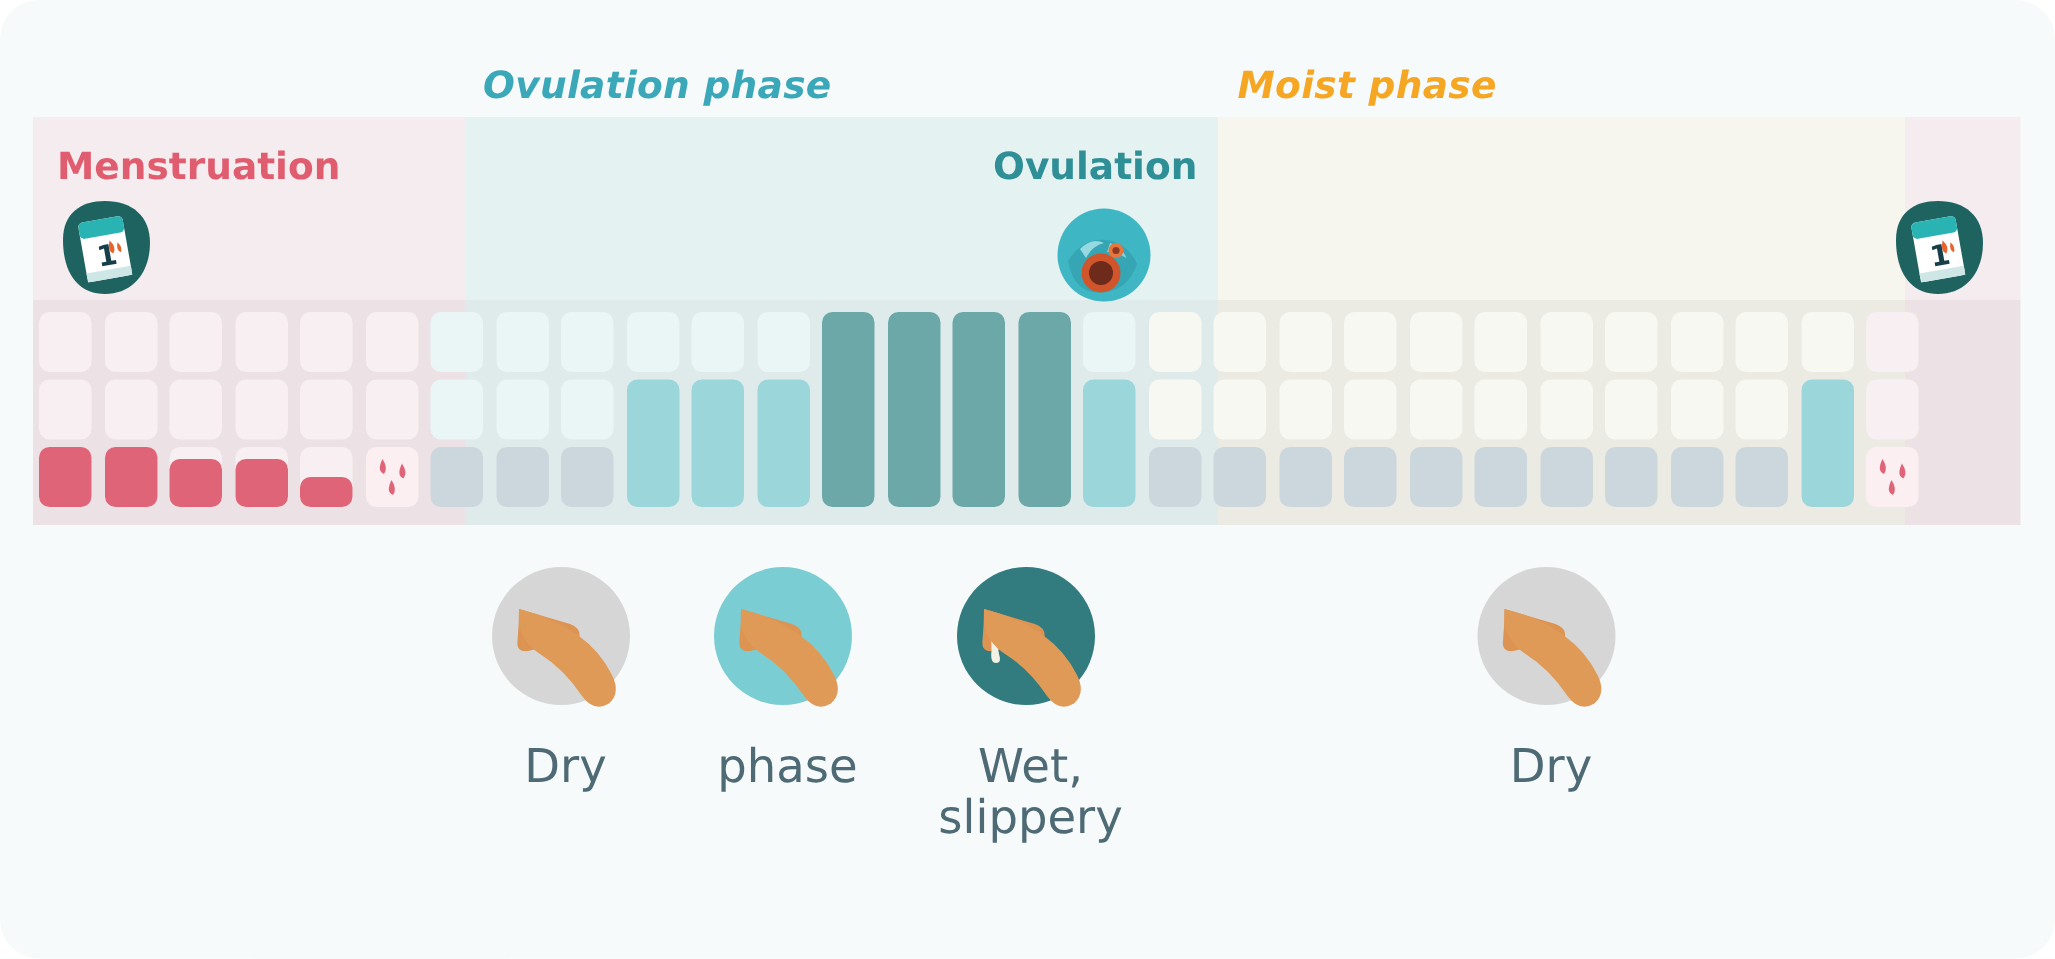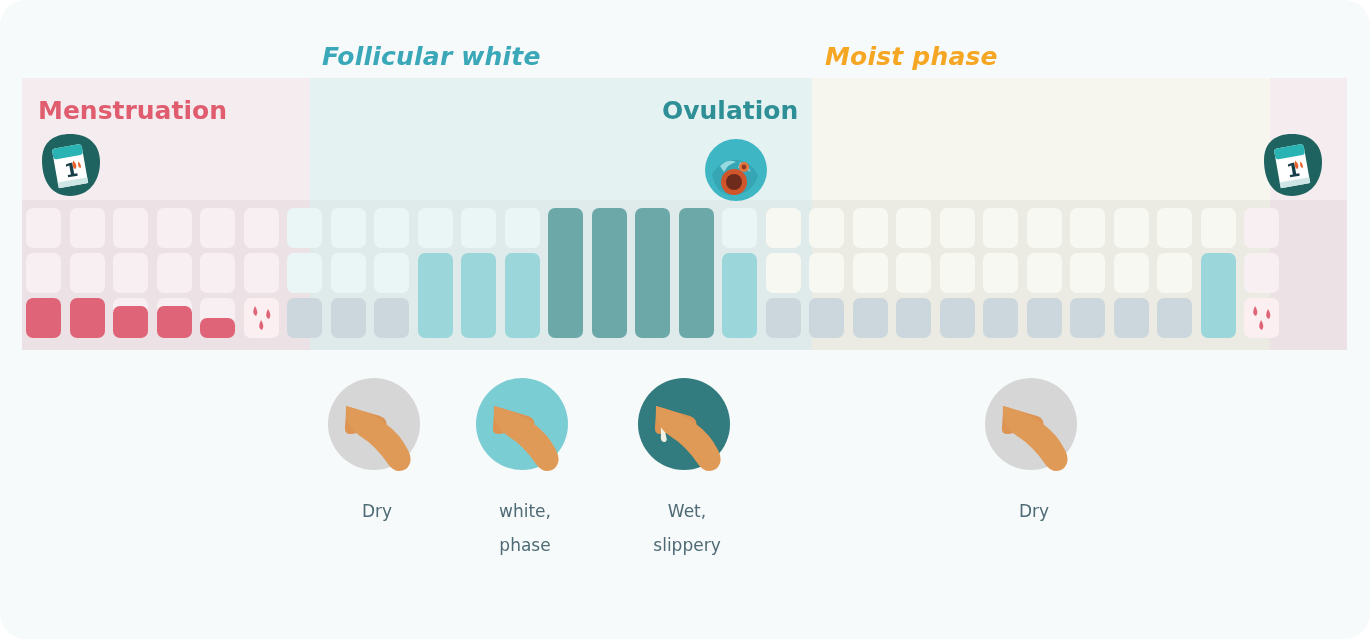--- a/index.html
+++ b/index.html
@@ -140,35 +140,35 @@
     text-align: center;
   }
   .legend-circle {
     position: relative;
     width: 110px;
     height: 110px;
     margin: 0 auto;
   }
   .legend-text {
     margin-top: 12px;
-    font-size: 17px;
+    font-size: 31px;
     line-height: 34px;
     color: #4e6b75;
   }
   #legend-dry1   { left: 302px; top: 372px; }
   #legend-moist  { left: 450px; top: 372px; }
   #legend-wet    { left: 612px; top: 372px; }
   #legend-dry2   { left: 959px; top: 372px; }
 </style>
 </head>
 <body>
 
 <div id="card">
 
-  <div class="phase-title" id="follicular-title">Follicular white</div>
+  <div class="phase-title" id="follicular-title">Ovulation phase</div>
   <div class="phase-title" id="luteal-title">Moist phase</div>
 
   <div id="band">
 
     <div class="seg seg-mens" style="left:0px;   width:288px;"></div>
     <div class="seg seg-foll" style="left:288px; width:502px;"></div>
     <div class="seg seg-lut" style="left:790px; width:458px;"></div>
     <div class="seg seg-mens" style="left:1248px;width:77px;"></div>
 
     <div class="gseg gseg-mens" style="left:0px;   width:288px;"></div>
@@ -386,21 +386,20 @@
   <div class="legend-item" id="legend-moist">
     <div class="legend-circle">
       <svg width="110" height="110" viewBox="0 0 110 110">
         <circle cx="52" cy="52" r="46" fill="#7bcdd4"></circle>
         <path d="M24 34 L58 44 Q66 47 64 54 L52 52 Q46 52 47 58 L30 62 Q22 63 23 55 Q24 44 24 34 Z" fill="#dd9352"></path>
         <ellipse cx="42" cy="55" rx="5" ry="3" fill="#ffffff"></ellipse>
         <path d="M24 34 Q48 40 64 52 Q78 62 86 78 Q92 90 84 97 Q74 103 66 92 Q54 74 38 64 Q26 56 24 44 Z" fill="#e09a57"></path>
       </svg>
     </div>
     <div class="legend-text">
-        <div>white,</div>
         <div>phase</div>
       </div>
   </div>
 
   <div class="legend-item" id="legend-wet">
     <div class="legend-circle">
       <svg width="110" height="110" viewBox="0 0 110 110">
         <circle cx="52" cy="52" r="46" fill="#327b7e"></circle>
         <path d="M24 34 L58 44 Q66 47 64 54 L52 52 Q46 52 47 58 L30 62 Q22 63 23 55 Q24 44 24 34 Z" fill="#dd9352"></path>
         <path d="M29 36 Q32 52 34 64 Q36 70 32 70 Q28 70 29 62 Q29 48 27 37 Z" fill="#f2f2e4"></path>

